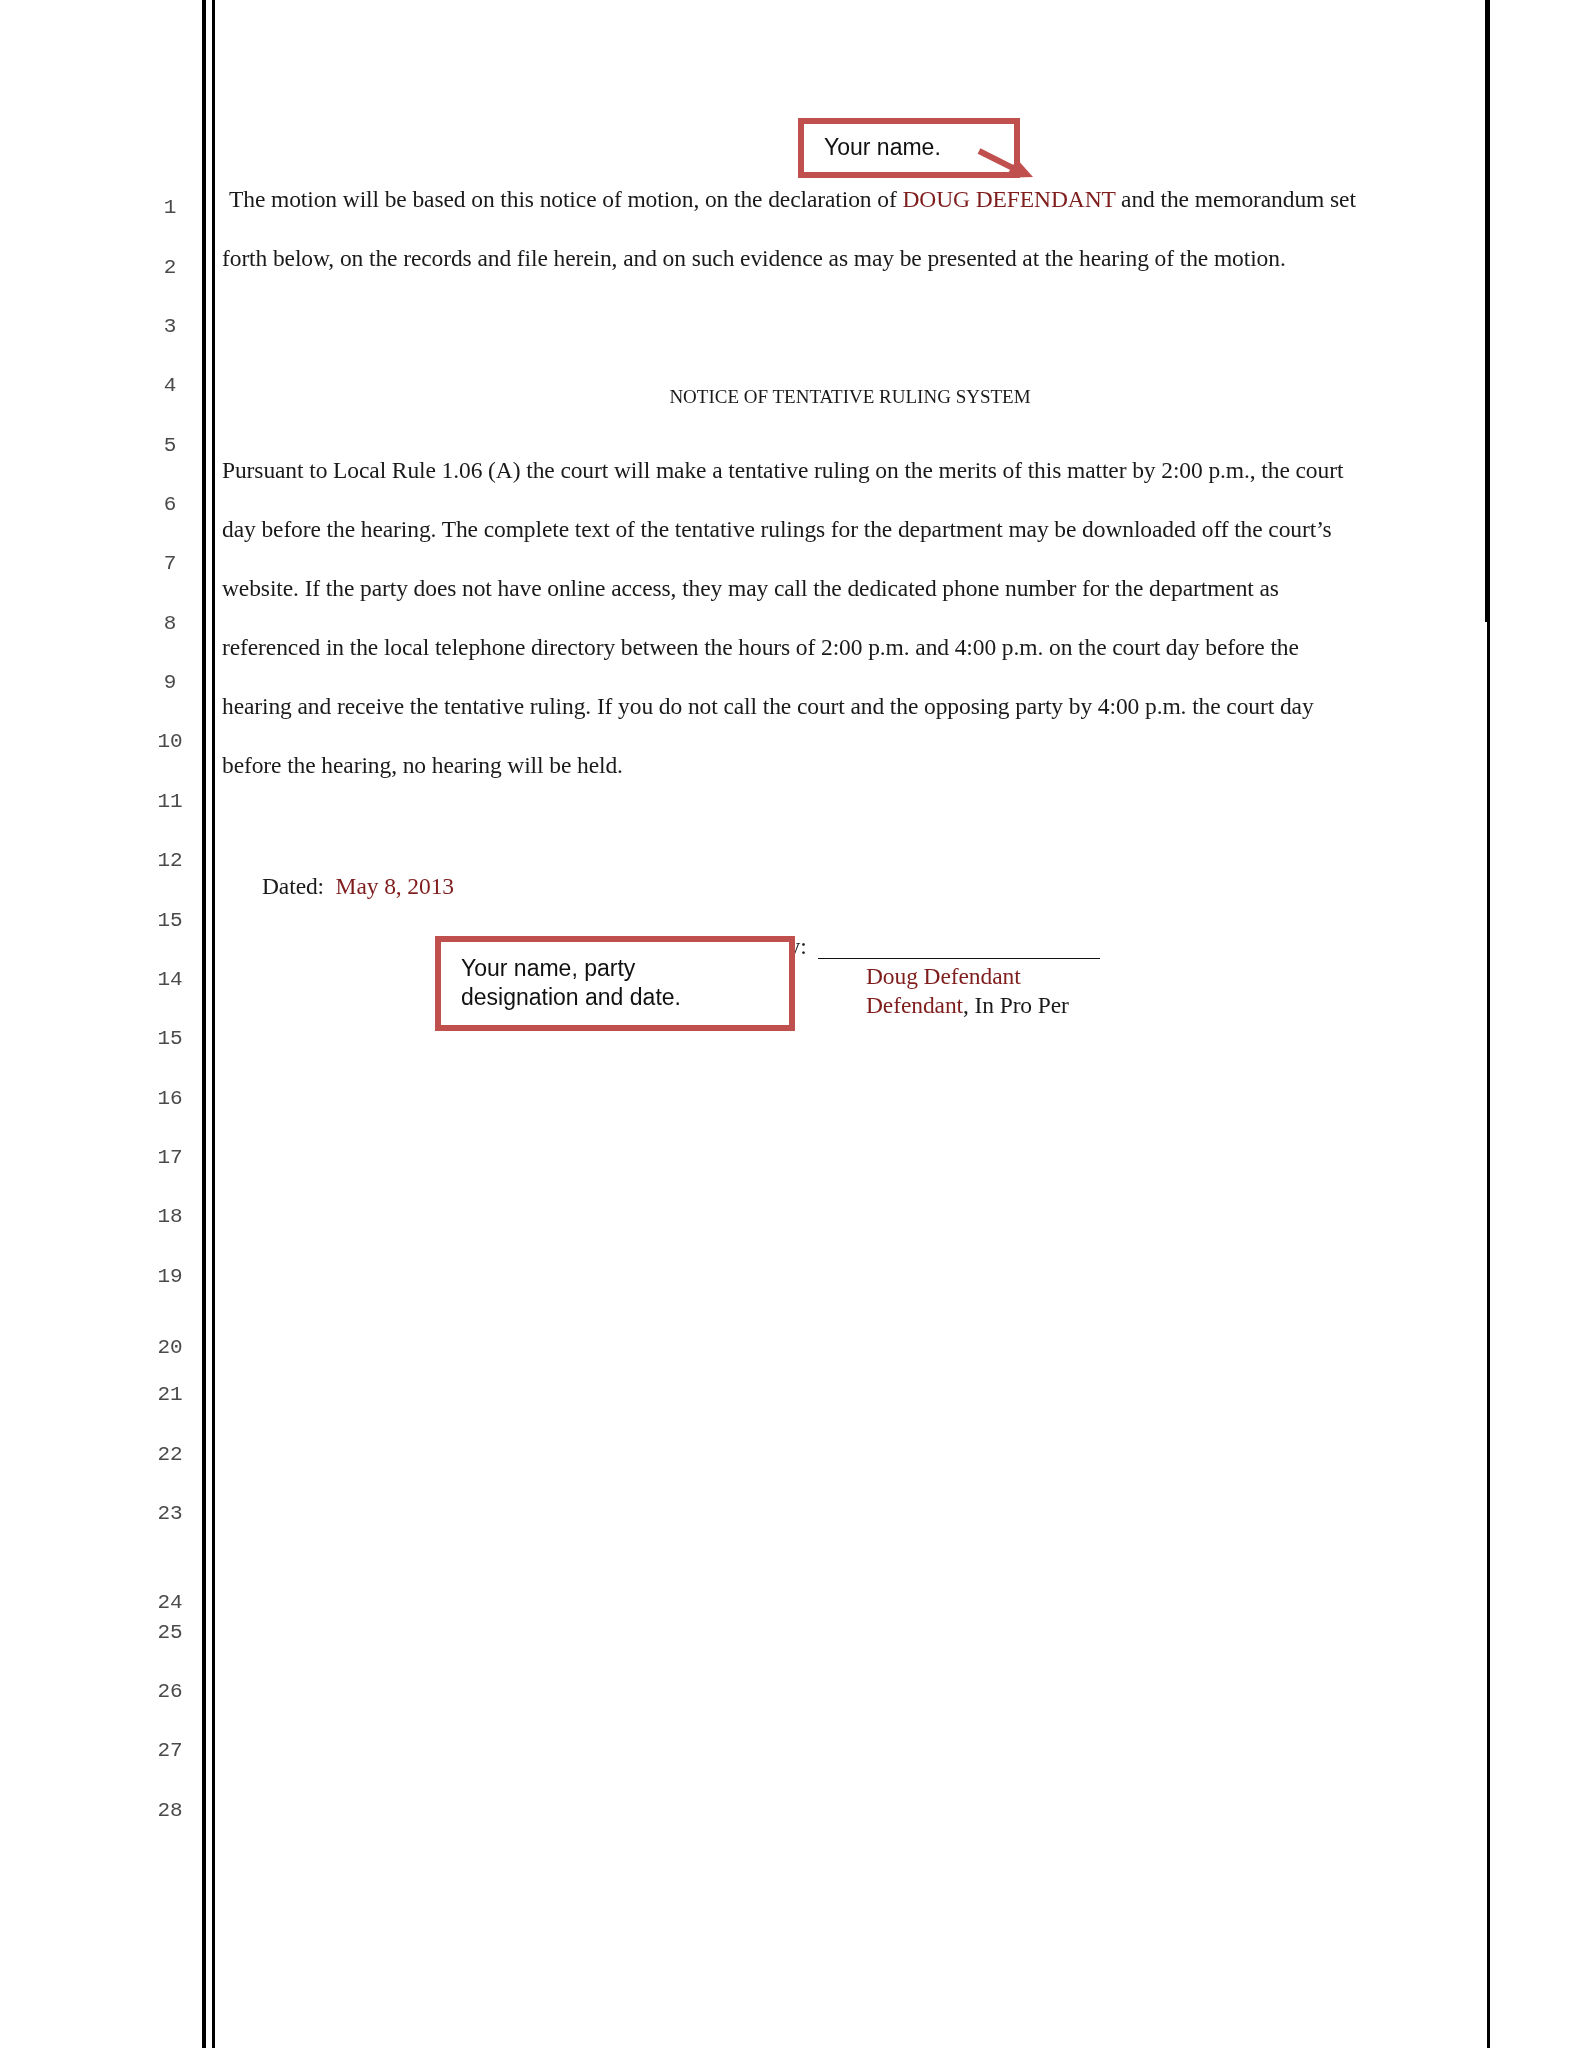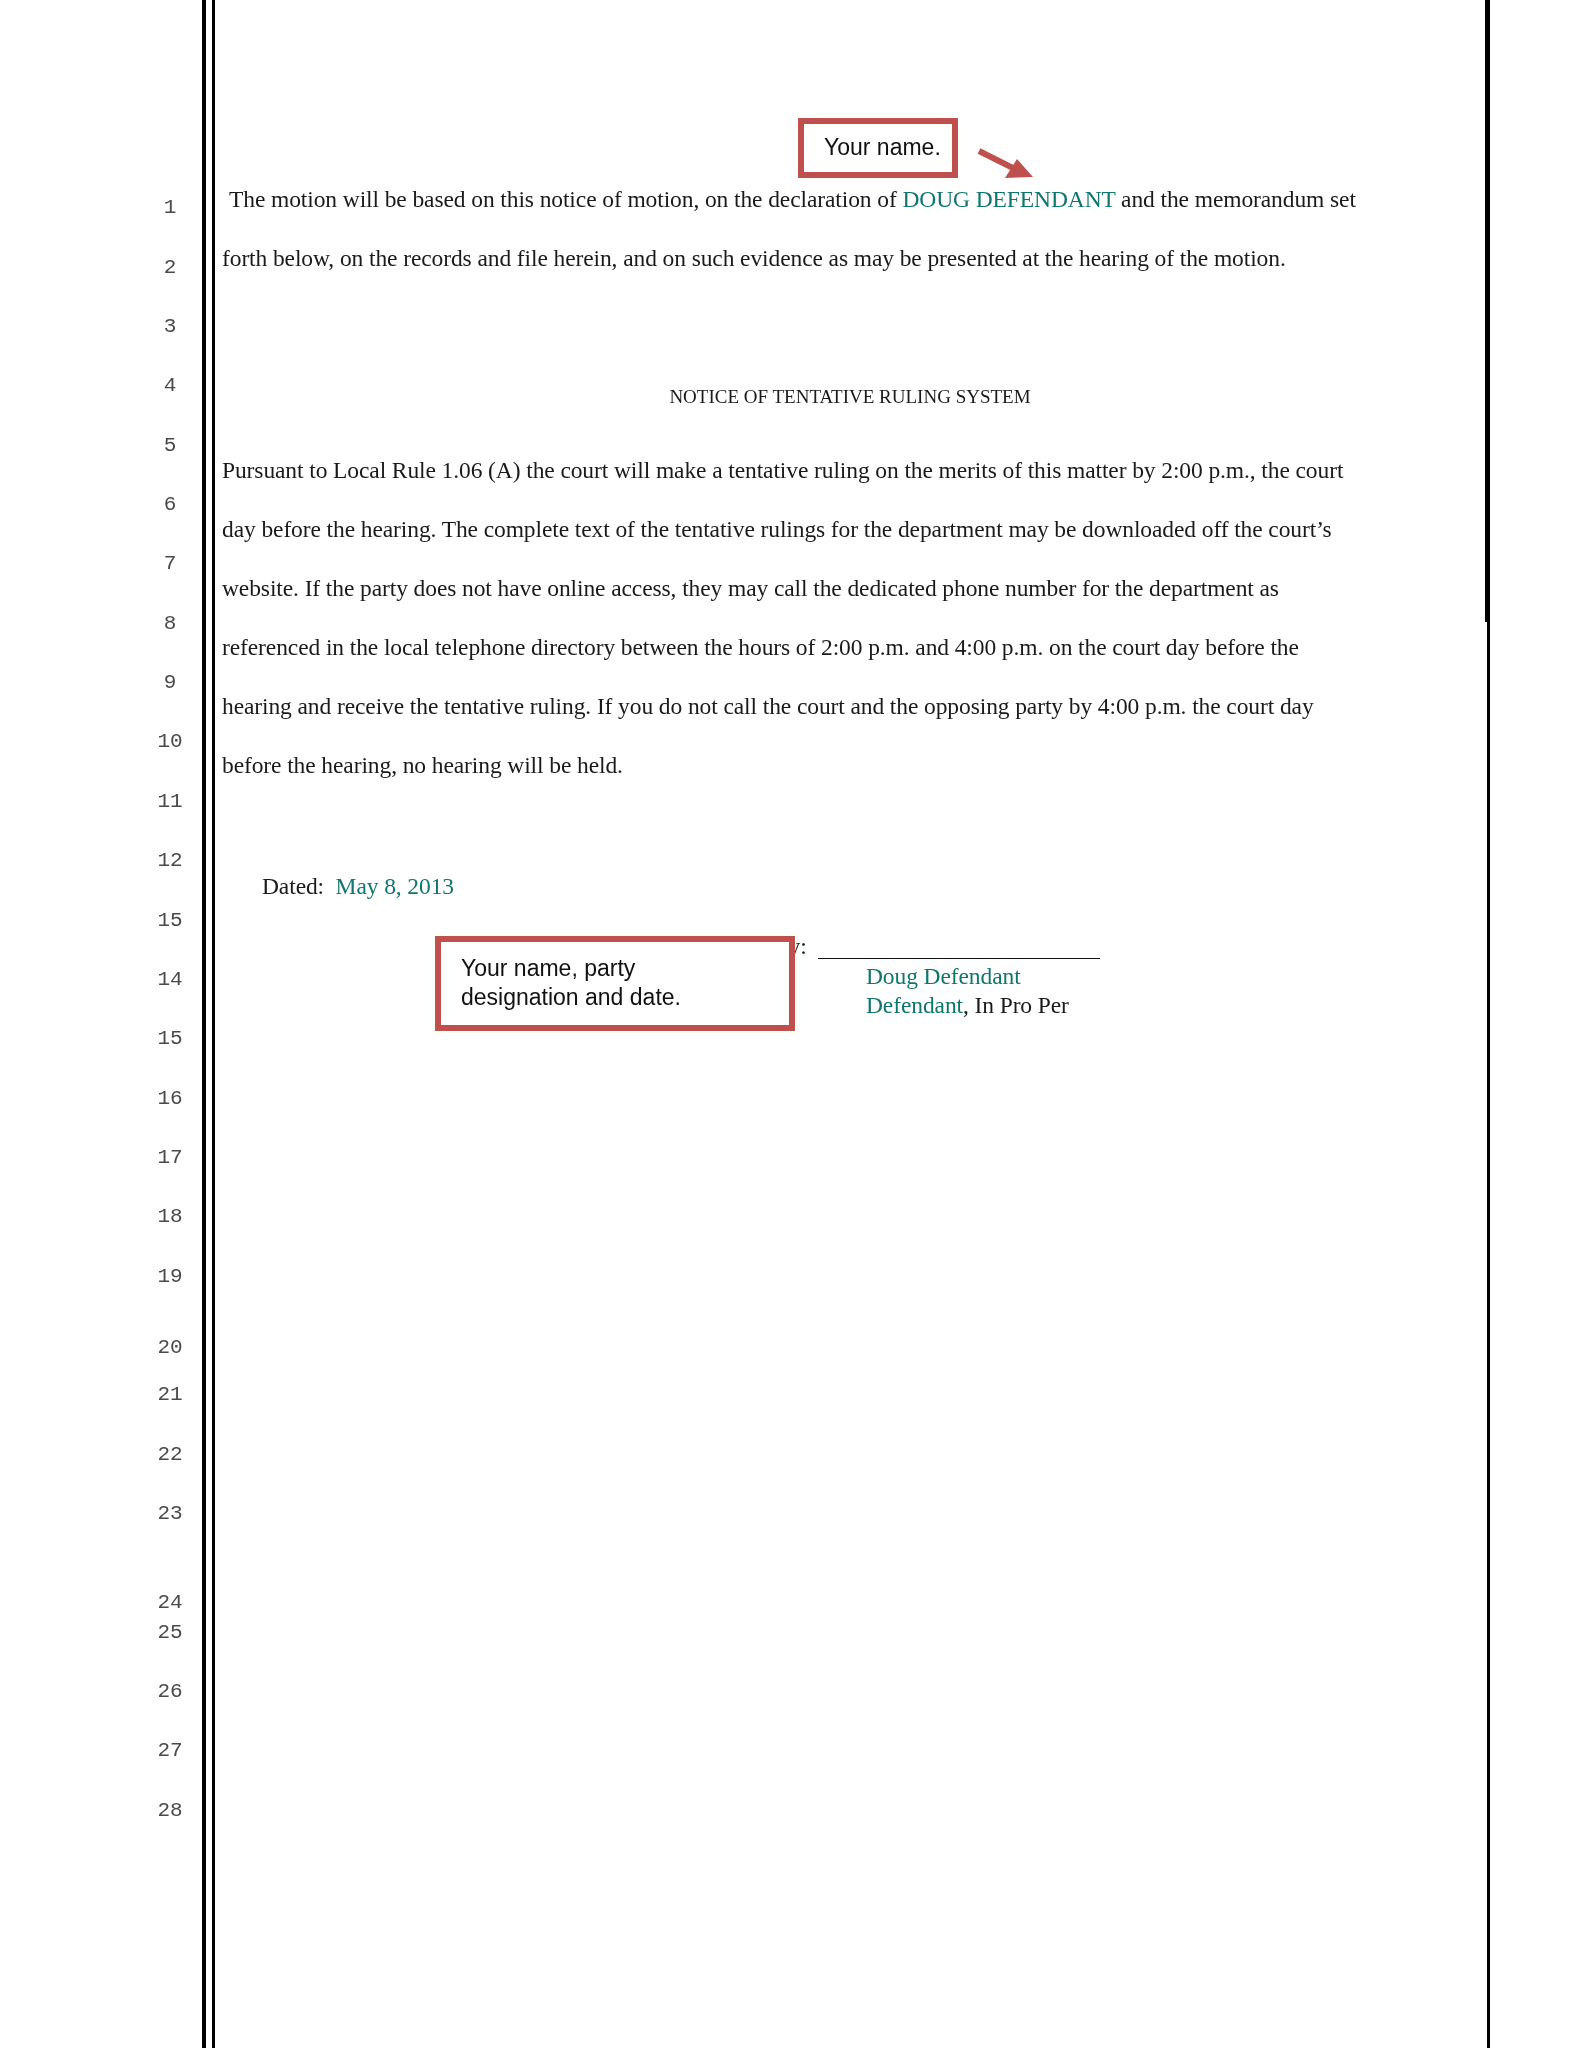--- a/index.html
+++ b/index.html
@@ -2,21 +2,21 @@
 <html><head>
 <meta charset="utf-8">
 <style>
   html, body { margin:0; padding:0; background:#ffffff; }
   body { width:1583px; height:2048px; position:relative; overflow:hidden;
          font-family:"Liberation Serif","DejaVu Serif",serif; color:#1a1a1a; }
   .vline { position:absolute; top:0; background:#000; }
   .lnum { position:absolute; width:60px; left:140px; text-align:center;
           font-family:"Liberation Mono","DejaVu Sans Mono",monospace; font-size:21px; color:#4a4a4a; }
   .line { position:absolute; left:222px; font-size:23.5px; white-space:nowrap; letter-spacing:-0.1px; }
-  .blue { color:#0f766e; }
+  .blue { color:#7f1d1d; }
   .heading { position:absolute; left:0; width:100%; text-align:center; font-size:19px; }
   .callout { position:absolute; border:6px solid #c0504d; background:#fff;
              font-family:"Liberation Sans","DejaVu Sans",sans-serif; font-size:23px; color:#111; box-sizing:border-box; }
   .sigline { position:absolute; border-bottom:1.6px solid #111; }
 </style>
 </head>
 <body>
 
 <div class="vline" style="left:202px;width:4px;height:2048px;"></div>
 <div class="vline" style="left:212px;width:3px;height:2048px;"></div>
@@ -72,21 +72,21 @@
   <span>Dated:</span>&nbsp;&nbsp;<span class="blue">May 8, 2013</span>
 </div>
 
 <div class="line" style="top:933px;left:773px;">By:</div>
 <div class="sigline" style="top:958px;left:818px;width:282px;"></div>
 <div class="line blue" style="top:963px;left:866px;">Doug Defendant</div>
 <div class="line" style="top:992px;left:866px;">
   <span class="blue">Defendant</span><span>, In Pro Per</span>
 </div>
 
-<div class="callout" style="left:798px;top:118px;width:160px;height:60px;padding:10px 0 0 20px;">
+<div class="callout" style="left:798px;top:118px;width:222px;height:60px;padding:10px 0 0 20px;">
   <span>Your name.</span>
 </div>
 <svg style="position:absolute;left:975px;top:145px;" width="70" height="45" viewBox="0 0 70 45">
   <line x1="4" y1="6" x2="42" y2="25" stroke="#c0504d" stroke-width="6"></line>
   <polygon points="58,32 30,33 42,14" fill="#c0504d"></polygon>
 </svg>
 
 <div class="callout" style="left:435px;top:936px;width:360px;height:95px;padding:12px 0 0 20px;line-height:29px;">
   <div>Your name, party</div>
   <div>designation and date.</div>

